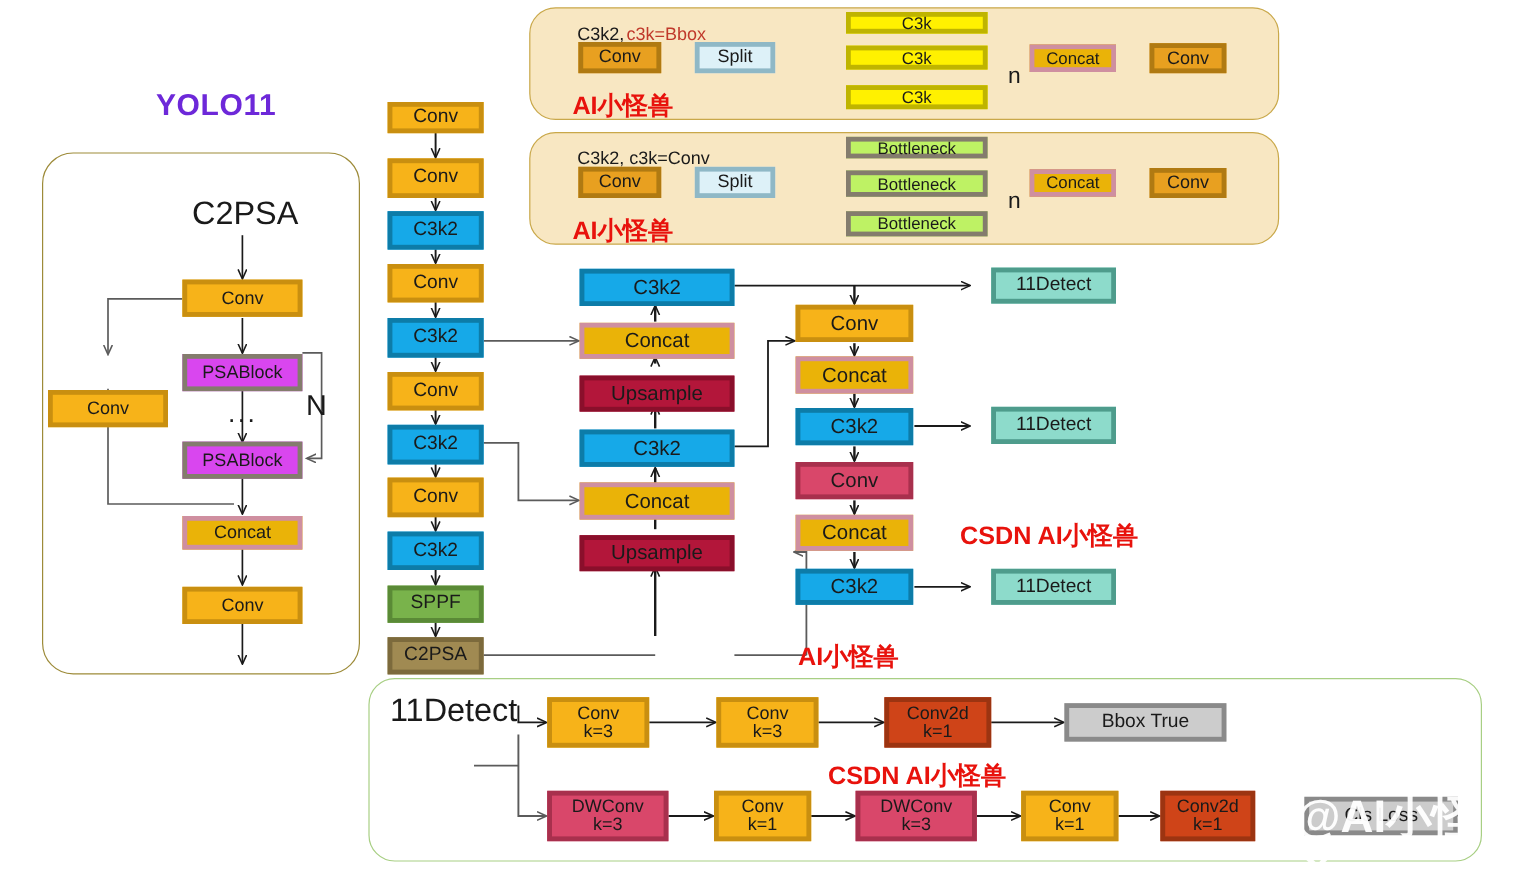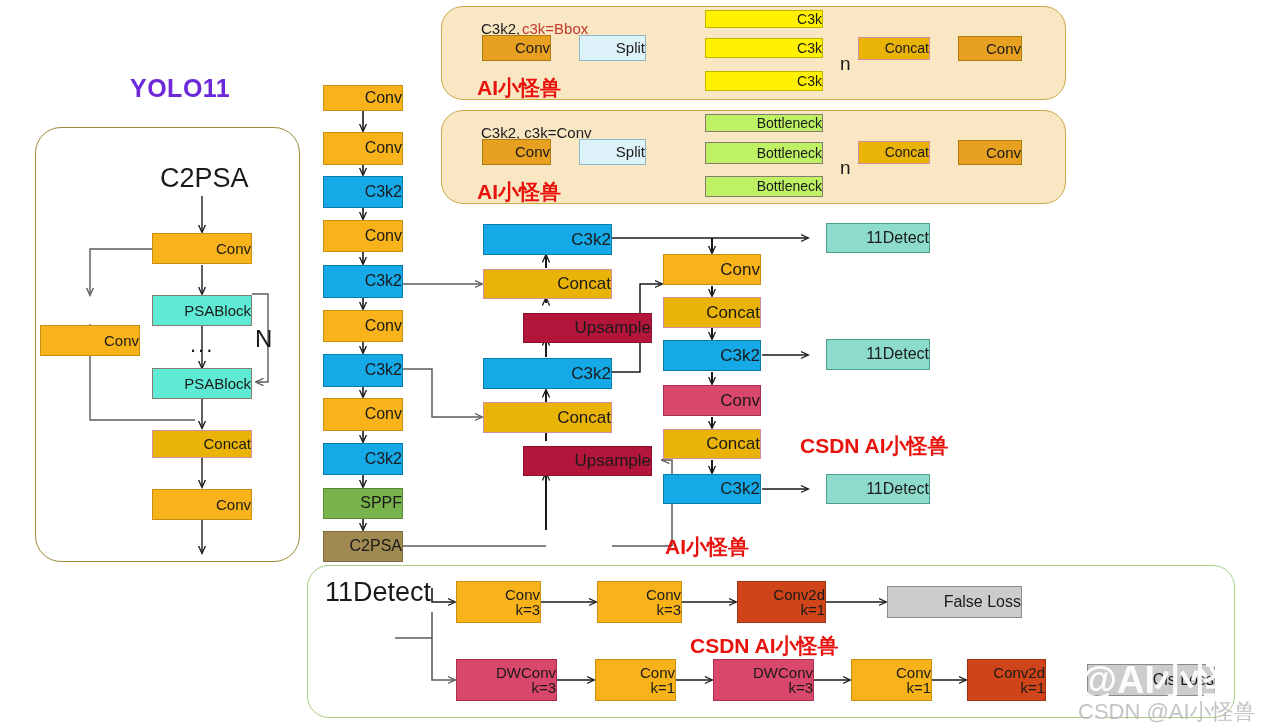--- a/index.html
+++ b/index.html
@@ -3,37 +3,37 @@
 <meta charset="utf-8">
 <title>YOLO11 Architecture Diagram</title>
 <style>
   html,body{margin:0;padding:0;background:#ffffff;}
   body{width:1266px;height:727px;position:relative;overflow:hidden;
        font-family:"Liberation Sans","DejaVu Sans",sans-serif;}
   #root{position:absolute;left:0;top:0;width:1266px;height:727px;}
 
   
   .node{position:absolute;box-sizing:border-box;display:flex;
-        flex-direction:column;align-items:flex-end;justify-content:center;
+        flex-direction:column;align-items:center;justify-content:center;
         text-align:center;line-height:1.02;color:#1a1a1a;
-        border:1px solid #c2410c;}
+        border:4px solid #c2410c;}
   .node .ln{display:block;}
 
   
   .c-orange {background:#f7b319;border-color:#c98f10;}
   .c-orange2{background:#e8a020;border-color:#b07a12;}
   .c-blue   {background:#16a9e8;border-color:#0d7ca8;}
   .c-green  {background:#79b34b;border-color:#5a8a36;}
   .c-brown  {background:#a08a52;border-color:#7c6a3c;}
   .c-pink   {background:#eab308;border-color:#cf8fa0;}
-  .c-crimson{background:#b3163a;border-color:#8a0f2b;color:#1a1a1a;margin-left:40px;}
+  .c-crimson{background:#b3163a;border-color:#8a0f2b;color:#1a1a1a;}
   .c-rose   {background:#d9476a;border-color:#a8304d;}
   .c-teal   {background:#8ddbcb;border-color:#4e9c8c;}
   .c-yellow {background:#fff100;border-color:#bfb400;}
-  .c-taupe  {background:#5eead4;border-color:#847c6d;}
+  .c-taupe  {background:#d946ef;border-color:#847c6d;}
   .c-taupe2 {background:#bef264;border-color:#847c6d;}
   .c-ice    {background:#ddf1f8;border-color:#8fb8c6;}
   .c-rust   {background:#cf4418;border-color:#9c3411;}
   .c-grey   {background:#cccccc;border-color:#8a8a8a;}
 
   
   .panel{position:absolute;box-sizing:border-box;background:transparent;}
   .panel-c2psa{border:1.6px solid #9d8b39;border-radius:26px;}
   .panel-cream{border:1.4px solid #c9a84a;border-radius:22px;background:#f8e7c2;}
   .panel-detect{border:1.6px solid #a8cf84;border-radius:22px;}
@@ -381,21 +381,21 @@
     </div>
   <div class="node c-orange" style="left:597px;top:581px;width:85px;height:42px;font-size:15px;">
     <span class="ln">Conv</span>
     <span class="ln">k=3</span>
     </div>
   <div class="node c-rust" style="left:737px;top:581px;width:89px;height:42px;font-size:15px;">
     <span class="ln">Conv2d</span>
     <span class="ln">k=1</span>
     </div>
   <div class="node c-grey" style="left:887px;top:586px;width:135px;height:32px;font-size:16px;">
-    <span class="ln">False Loss</span>
+    <span class="ln">Bbox True</span>
     </div>
 
   <div class="node c-rose" style="left:456px;top:659px;width:101px;height:42px;font-size:15px;">
     <span class="ln">DWConv</span>
     <span class="ln">k=3</span>
     </div>
   <div class="node c-orange" style="left:595px;top:659px;width:81px;height:42px;font-size:15px;">
     <span class="ln">Conv</span>
     <span class="ln">k=1</span>
     </div>
@@ -410,15 +410,14 @@
   <div class="node c-rust" style="left:967px;top:659px;width:79px;height:42px;font-size:15px;">
     <span class="ln">Conv2d</span>
     <span class="ln">k=1</span>
     </div>
   <div class="node c-grey" style="left:1087px;top:664px;width:128px;height:32px;font-size:16px;">
     <span class="ln">Cls Loss</span>
     </div>
 
   <div class="wm-ring" style="left:1052px;top:663px;"></div>
   <div class="wm-at" style="left:1080px;top:655px;">@AI小怪兽</div>
-  <div class="wm-csdn" style="left:1078px;top:697px;">CSDN @AI小怪兽</div>
 
 </div>
 
 </body></html>

